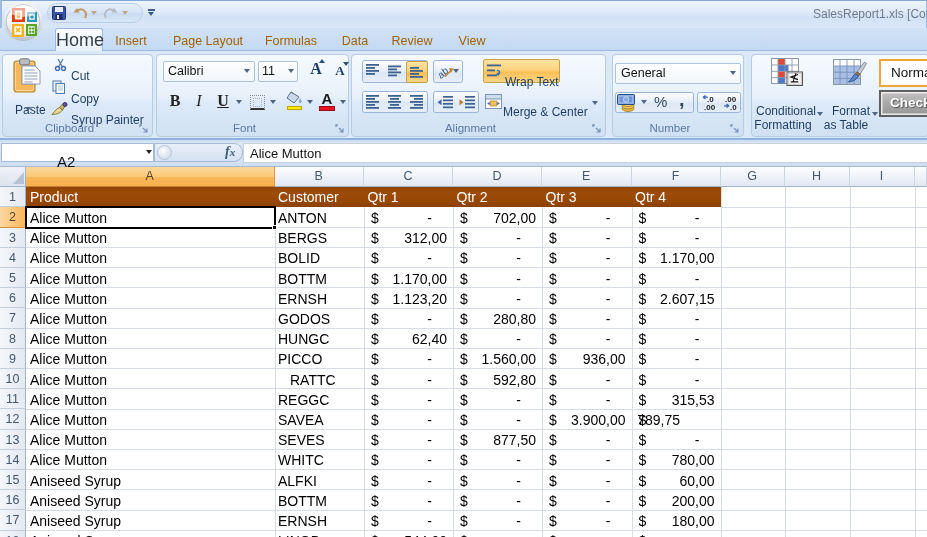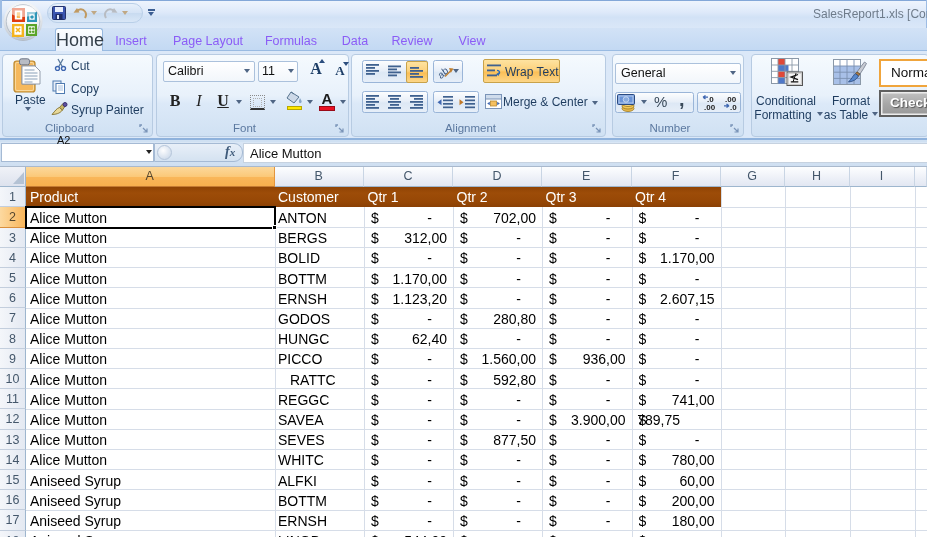--- a/index.html
+++ b/index.html
@@ -8,29 +8,29 @@
 
 #title{left:0;top:0;width:927px;height:28px;
  background:linear-gradient(#eef4fd 0%,#dfeafa 40%,#d2e2f6 60%,#dae7f8 100%);
  border-top:1px solid #83a7d8;}
 #titletext{left:813px;top:7px;font-size:12px;color:#6e7b8a;white-space:nowrap;}
 #qat{left:47px;top:3px;width:96px;height:20px;border:1px solid #b9cfe8;border-radius:10px;
  background:linear-gradient(#e7f0fb,#d4e3f5 50%,#c8dbf0 51%,#d9e7f7);}
 
 #tabrow{left:0;top:28px;width:927px;height:23px;
  background:linear-gradient(#d2e2f6,#c3d9f3);border-bottom:1px solid #99bbe2;}
-.tab{top:31px;height:20px;font-size:12.5px;color:#8b5cf6;text-align:center;}
+.tab{top:31px;height:20px;font-size:12.5px;color:#a16207;text-align:center;}
 #hometab{left:55px;top:28px;width:48px;height:23px;background:linear-gradient(#fdfeff,#f3f8fe 50%,#e8f0fa);
  border:1px solid #97b9e0;border-bottom:none;border-radius:3px 3px 0 0;
  font-size:18px;color:#333e48;text-align:center;line-height:22px;}
 
 #ribbon{left:0;top:51px;width:927px;height:88px;background:#dbe8f8;}
 .grp{top:54px;height:82.5px;border:1px solid #b7cbe2;border-radius:4px;
  background:linear-gradient(#f5fafe 0%,#e8f1fb 50%,#dce9f8 60%,#d0e1f3 100%);}
-.btxt{font-size:12px;color:#1e3c5f;white-space:nowrap;}
+.btxt{font-size:12px;color:#1e3c5f;white-space:nowrap;margin-top:10px;}
 .bbox{border:1px solid #9ab5d8;border-radius:2.5px;background:linear-gradient(#fcfdfe,#e8eff8 45%,#dde8f5 55%,#e6eef8);}
 .combo{background:linear-gradient(#fff,#f2f6fb);border:1px solid #abc1dc;border-radius:2px;}
 .dd{width:0;height:0;border-left:3.5px solid transparent;border-right:3.5px solid transparent;border-top:4px solid #4f6584;}
 .hov{background:linear-gradient(#fee3a0,#fcd27e 45%,#fbbf56 55%,#fcd688);border:1px solid #c8a24a;border-radius:2px;}
 
 #fbar{left:0;top:142px;width:927px;height:25px;background:linear-gradient(#d9e6f5,#cfdff1);border-bottom:1px solid #a9b9cd;}
 #namebox{left:1px;top:143px;width:153px;height:19px;background:#fff;border:1px solid #a5bad4;}
 #fxpill{left:154px;top:143px;width:89px;height:19px;background:linear-gradient(#e8eff8,#d4e2f1);border:1px solid #a5bad4;border-radius:0 9px 9px 0;}
 #fmlarea{left:243px;top:143px;width:684px;height:19.5px;background:#fff;border:1px solid #c6d2e0;border-right:none;}
 
@@ -344,21 +344,21 @@
 </svg>
 <div class="ab btxt" style="left:828px;top:94px;width:46px;text-align:center;">Format</div>
 <div class="ab btxt" style="left:823px;top:107.5px;width:46px;text-align:center;">as Table</div>
 <div class="ab dd" style="left:872px;top:112px;"></div>
 <div class="ab" style="left:879px;top:59px;width:60px;height:28px;background:#fff;border:2.5px solid #f0a53c;"></div>
 <div class="ab" style="left:891px;top:65px;font-size:13.5px;color:#111;white-space:nowrap;">Normal</div>
 <div class="ab" style="left:879px;top:90px;width:60px;height:27px;background:linear-gradient(#c2c2c2,#a8a8a8 50%,#989898);border:2px solid #5f5f5f;box-shadow:inset 0 0 0 1.5px #ececec;"></div>
 <div class="ab" style="left:890px;top:95px;width:37px;overflow:hidden;font-size:13.5px;font-weight:bold;color:#fff;text-shadow:1px 1px 1px #555;white-space:nowrap;">Check</div>
 <div id="fbar" class="ab"></div>
 <div id="namebox" class="ab"></div>
-<div class="ab" style="left:57px;top:134px;font-size:11px;color:#111;">A2</div>
+<div class="ab" style="left:57px;top:153px;font-size:15px;color:#111;">A2</div>
 <div class="ab dd" style="left:146px;top:150px;border-top-color:#222;"></div>
 <div id="fxpill" class="ab"></div>
 <div class="ab" style="left:157px;top:144.5px;width:15px;height:15px;border-radius:50%;background:radial-gradient(circle at 40% 35%,#fdfdfe,#c2d2e6);border:1px solid #b5c5da;"></div>
 <div class="ab" style="left:225px;top:144px;font-family:'Liberation Serif',serif;font-style:italic;font-weight:bold;font-size:14px;color:#3e5a7a;">f<span style="font-size:11px;">x</span></div>
 <div id="fmlarea" class="ab"></div>
 <div class="ab" style="left:250px;top:145.5px;font-size:13px;color:#111;">Alice Mutton</div>
 <div class="ab" style="left:0;top:167px;width:927px;height:370px;background:#fff;"></div>
 <div id="corner" class="ab"></div>
 <svg class="ab" style="left:13px;top:172px" width="12" height="13" viewBox="0 0 12 13">
     <path d="M11 0 L11 12 L0 12 Z" fill="#b4c2d4"></path>
@@ -503,21 +503,21 @@
 <div class="ab gl" style="left:26px;top:408.59999999999997px;width:901px;height:1px;"></div>
 <div class="ab cell" style="left:30px;top:391.8px;">Alice Mutton</div>
 <div class="ab cell" style="left:278px;top:391.8px;">REGGC</div>
 <div class="ab cell" style="left:371px;top:391.8px;">$</div>
 <div class="ab cell" style="left:364px;top:391.8px;width:68px;text-align:right;">-</div>
 <div class="ab cell" style="left:460px;top:391.8px;">$</div>
 <div class="ab cell" style="left:453px;top:391.8px;width:68px;text-align:right;">-</div>
 <div class="ab cell" style="left:549px;top:391.8px;">$</div>
 <div class="ab cell" style="left:542px;top:391.8px;width:68.5px;text-align:right;">-</div>
 <div class="ab cell" style="left:638.5px;top:391.8px;">$</div>
-<div class="ab cell" style="left:631.5px;top:391.8px;width:83.0px;text-align:right;">741,00</div>
+<div class="ab cell" style="left:631.5px;top:391.8px;width:83.0px;text-align:right;">315,53</div>
 <div class="ab rowhdr" style="top:409.4px;height:20.2px;line-height:20.2px;">12</div>
 <div class="ab gl" style="left:26px;top:428.79999999999995px;width:901px;height:1px;"></div>
 <div class="ab cell" style="left:30px;top:412.0px;">Alice Mutton</div>
 <div class="ab cell" style="left:278px;top:412.0px;">SAVEA</div>
 <div class="ab cell" style="left:371px;top:412.0px;">$</div>
 <div class="ab cell" style="left:364px;top:412.0px;width:68px;text-align:right;">-</div>
 <div class="ab cell" style="left:460px;top:412.0px;">$</div>
 <div class="ab cell" style="left:453px;top:412.0px;width:68px;text-align:right;">-</div>
 <div class="ab cell" style="left:549px;top:412.0px;">$</div>
 <div class="ab cell" style="left:542px;top:412.0px;width:83.5px;text-align:right;">3.900,00</div>

